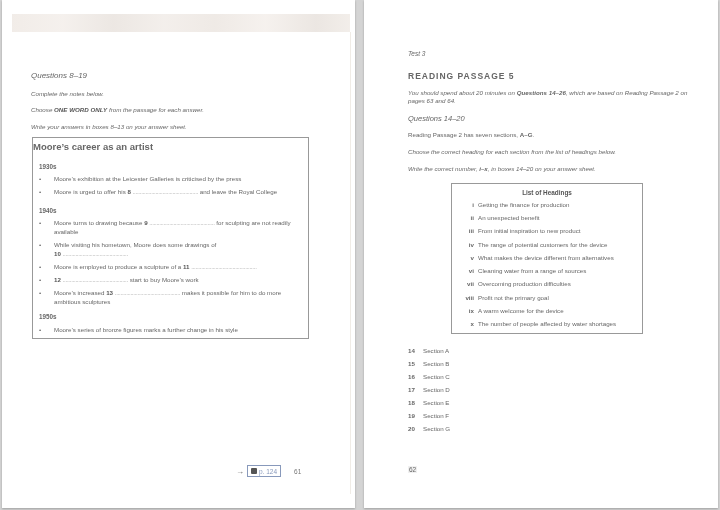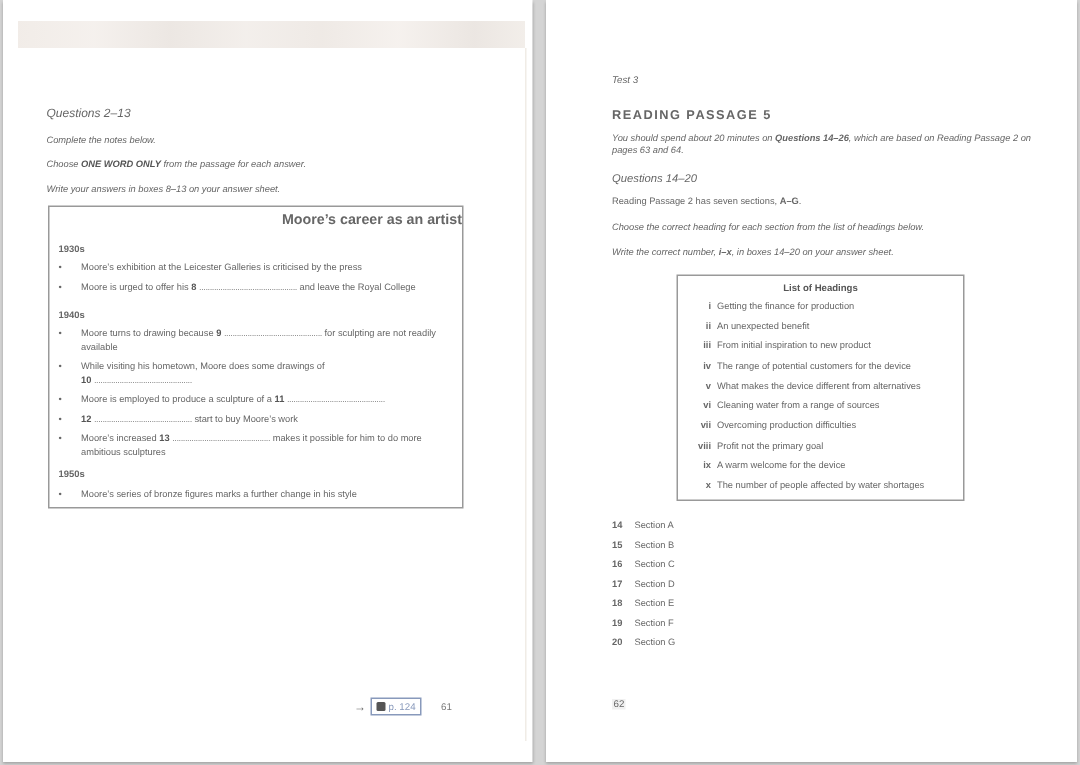--- a/index.html
+++ b/index.html
@@ -29,21 +29,21 @@
       position: absolute; right: 46px; top: 47px; font-size: 7.5px; font-style: italic; color: #666;
     }
     .q-heading { position: absolute; left: 31px; top: 71px; font-size: 8px; font-style: italic; color: #666; }
     .instr { position: absolute; left: 31px; font-size: 6.2px; font-style: italic; color: #666; }
     .instr b { font-style: italic; color: #555; }
     .notes-box {
       position: absolute; left: 32px; top: 137px; width: 277px; height: 202px;
       border: 1px solid #999; box-sizing: border-box;
     }
     .notes-title {
-      position: absolute; left: 0; right: 0; top: 3px; text-align: right;
+      position: absolute; left: 0; right: 0; top: 3px; text-align: left;
       font-size: 9.5px; font-weight: bold; color: #666;
     }
     .decade { position: absolute; left: 6px; font-size: 6.3px; font-weight: bold; color: #666; }
     .bullet { position: absolute; left: 6px; width: 262px; font-size: 6.2px; color: #666; line-height: 9px; }
     .bullet .dot { position: absolute; left: 0; top: 0; }
     .bullet .txt { display: block; margin-left: 15px; }
     .bullet b { color: #555; }
     .dots { color: #888; letter-spacing: -0.3px; }
     .footer-left { position: absolute; left: 236px; top: 465px; display: flex; align-items: center; gap: 3px; font-size: 6.5px; color: #777; }
     .arrow { font-size: 8px; color: #666; }
@@ -70,21 +70,21 @@
   </style>
 </head>
 <body>
 
 <div class="page page-left">
   <div class="scan-top"></div>
   <div class="inner-left"></div>
 </div>
 
 <div class="header-right-label">Reading</div>
-<div class="q-heading">Questions 2–13</div>
+<div class="q-heading">Questions 8–19</div>
 
 <div class="instr" style="top:90px;">
   <span>Complete the notes below.</span>
 </div>
 <div class="instr" style="top:106px;">
   <span>Choose </span><b>ONE WORD ONLY</b><span> from the passage for each answer.</span>
 </div>
 <div class="instr" style="top:123px;">
   <span>Write your answers in boxes 8–13 on your answer sheet.</span>
 </div>

